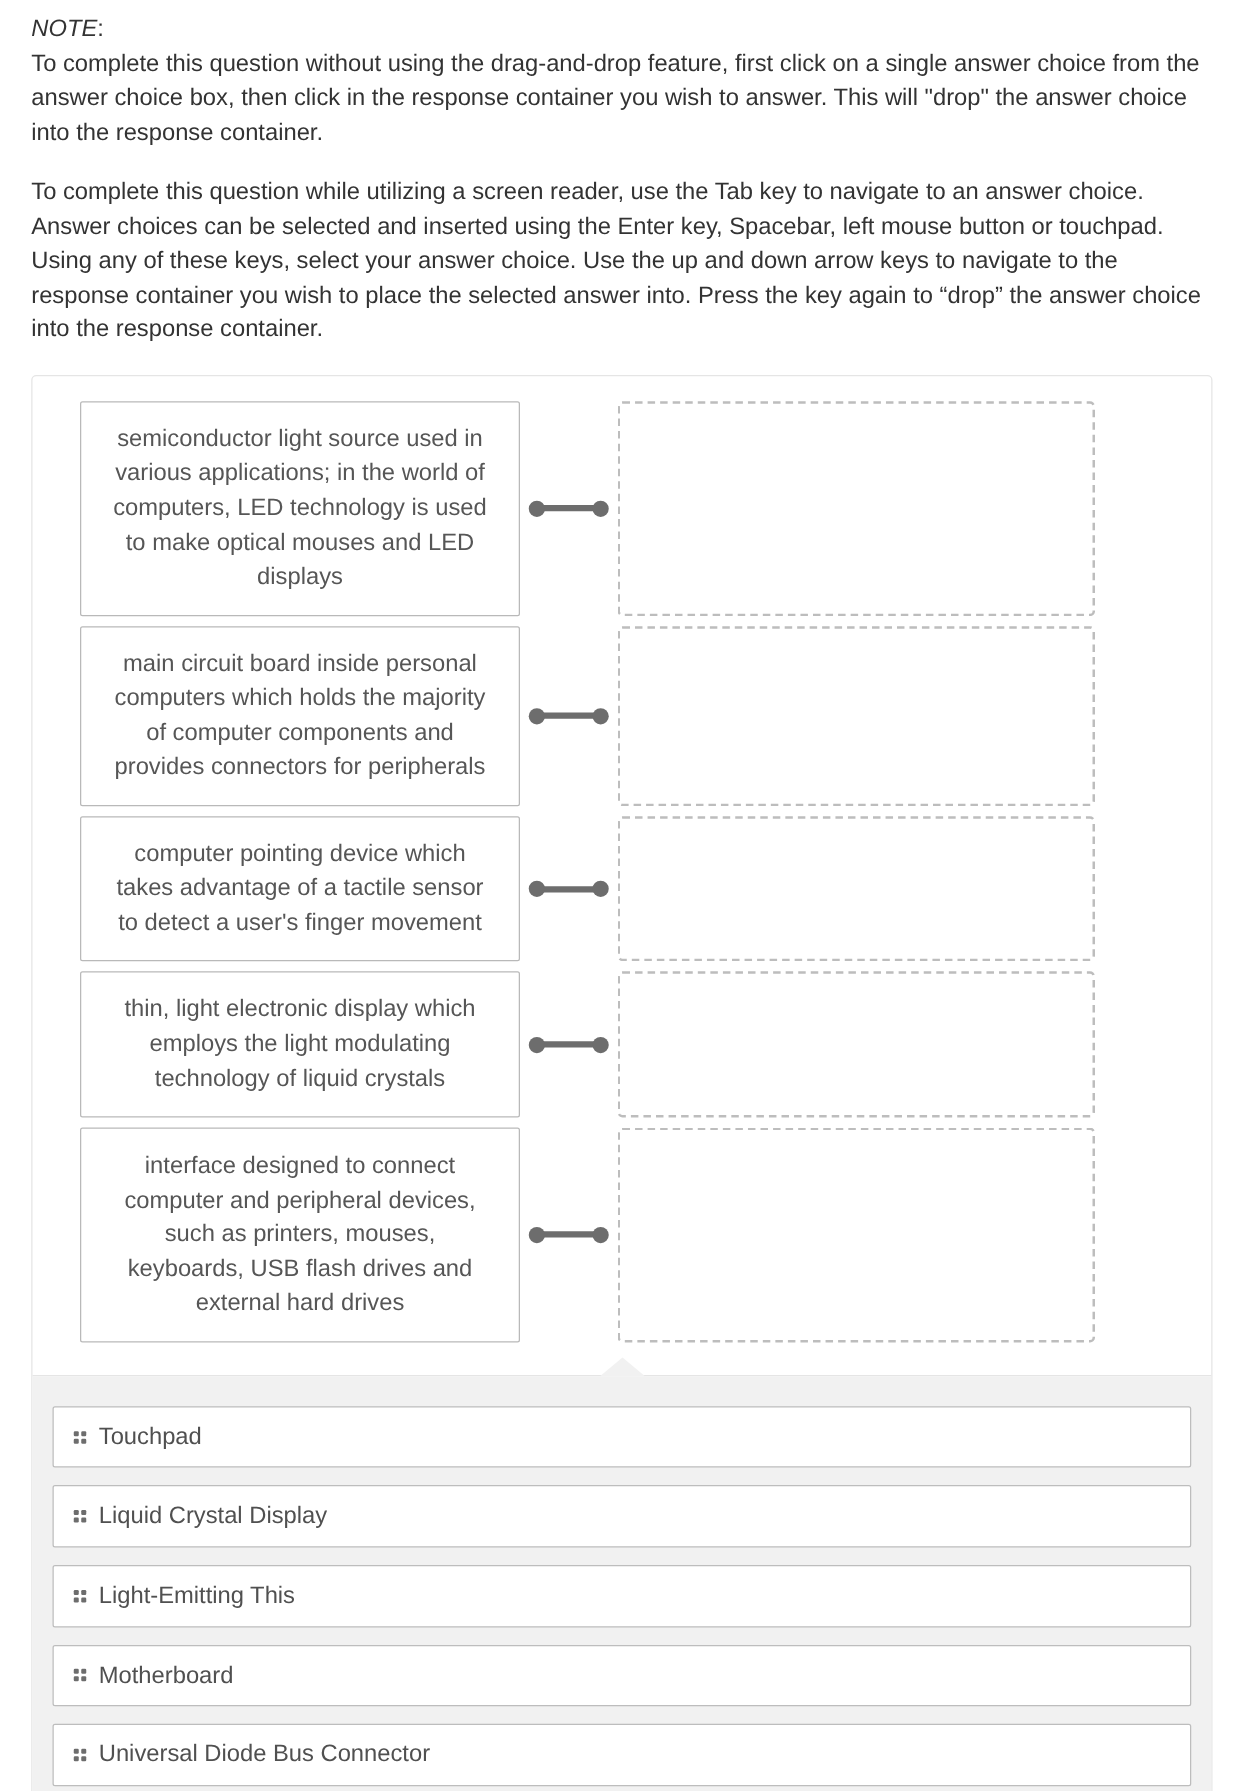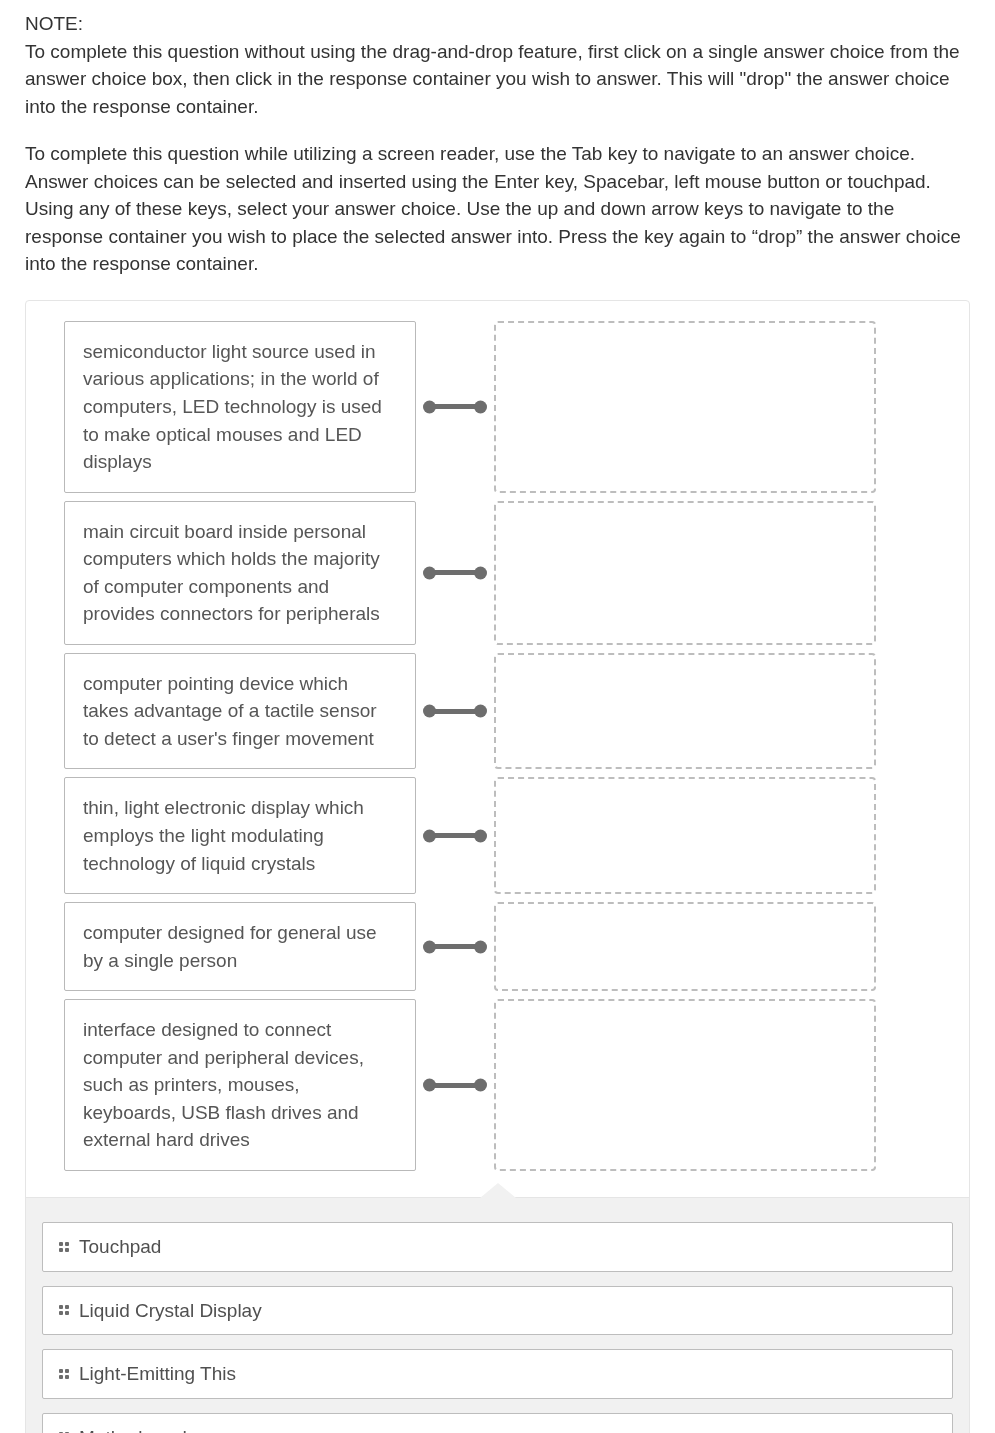--- a/index.html
+++ b/index.html
@@ -5,21 +5,21 @@
     * { box-sizing: border-box; margin: 0; padding: 0; }
     body {
       font-family: -apple-system, BlinkMacSystemFont, "Segoe UI", Helvetica, Arial, sans-serif;
       font-size: 19px;
       color: #333;
       background: #fff;
       width: 995px;
       padding: 10px 25px 30px 25px;
       line-height: 1.45;
     }
-    .note-label { }
+    .note-label { font-style: italic; }
     .instructions { margin-bottom: 22px; }
     .instructions p { margin-bottom: 20px; }
 
     .question-widget {
       border: 1px solid #e5e5e5;
       border-radius: 4px;
     }
     .match-area {
       padding: 12px 38px 18px 38px;
       border-bottom: 1px solid #e5e5e5;
@@ -27,20 +27,21 @@
     .row {
       display: flex;
       align-items: stretch;
       margin: 8px 0;
     }
     .left-box {
       width: 352px;
       border: 1px solid #b9b9b9;
       border-radius: 2px;
       padding: 16px 18px;
+      text-align: center;
       color: #565656;
       font-size: 19px;
       display: flex;
       align-items: center;
       justify-content: center;
     }
     .connector {
       display: flex;
       align-items: center;
       justify-content: center;
@@ -161,29 +162,20 @@
     <div class="row">
       <div class="left-box">
           <span>thin, light electronic display which employs the light modulating technology of liquid crystals</span>
         </div>
       <div class="connector">
           <div class="connector-bar"></div>
         </div>
       <div class="drop-zone"></div>
     </div>
 
-    <div class="row">
-      <div class="left-box">
-          <span>computer designed for general use by a single person</span>
-        </div>
-      <div class="connector">
-          <div class="connector-bar"></div>
-        </div>
-      <div class="drop-zone"></div>
-    </div>
 
     <div class="row">
       <div class="left-box">
           <span>interface designed to connect computer and peripheral devices, such as printers, mouses, keyboards, USB flash drives and external hard drives</span>
         </div>
       <div class="connector">
           <div class="connector-bar"></div>
         </div>
       <div class="drop-zone"></div>
     </div>

